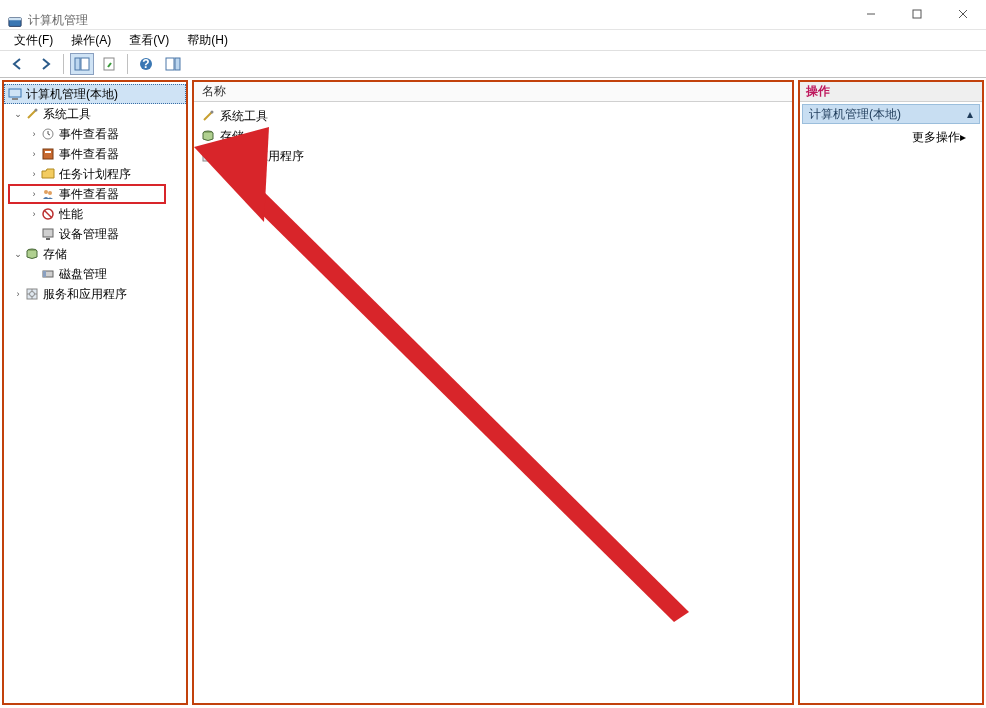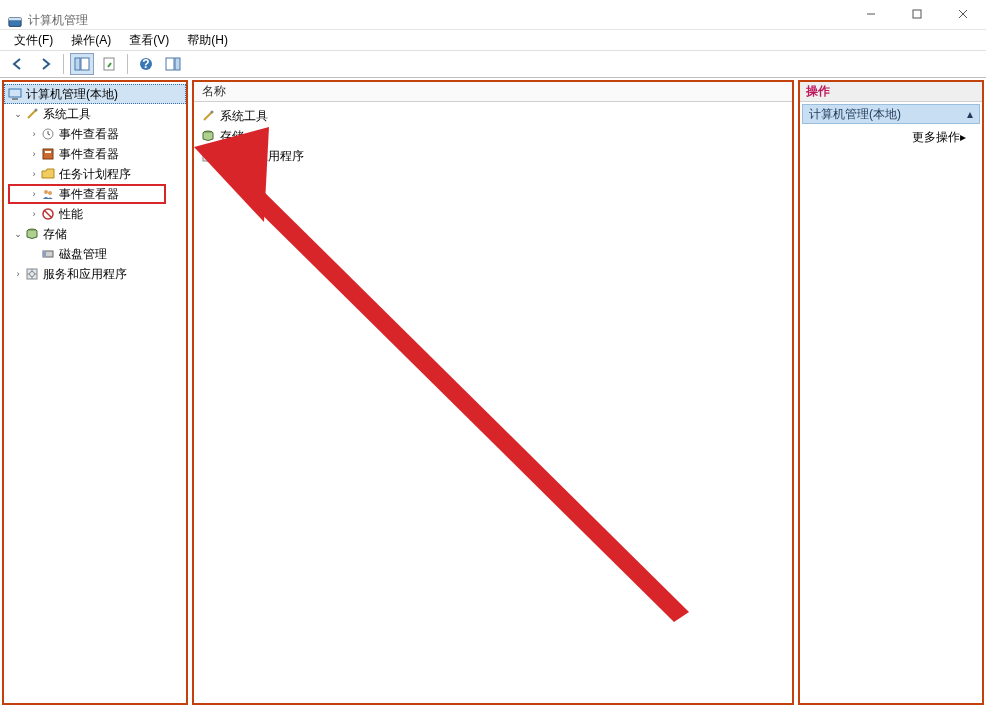--- a/index.html
+++ b/index.html
@@ -204,20 +204,29 @@
         <span class="twist">›</span>
         <span class="ticon">
             <svg width="14" height="14" viewBox="0 0 14 14">
               <circle cx="7" cy="7" r="5" fill="none" stroke="#bb3030" stroke-width="1.5"></circle>
               <line x1="3" y1="3" x2="11" y2="11" stroke="#bb3030" stroke-width="1.5"></line>
             </svg>
           </span>
         <span class="tlabel">性能</span>
       </div>
 
+      <div class="trow" style="padding-left:36px;">
+        <span class="ticon">
+            <svg width="14" height="14" viewBox="0 0 14 14">
+              <rect x="2" y="2" width="10" height="8" fill="#d0d0d0" stroke="#666"></rect>
+              <rect x="5" y="11" width="4" height="2" fill="#666"></rect>
+            </svg>
+          </span>
+        <span class="tlabel">设备管理器</span>
+      </div>
 
       <div class="trow" style="padding-left:8px;">
         <span class="twist">⌄</span>
         <span class="ticon">
             <svg width="14" height="14" viewBox="0 0 14 14">
               <ellipse cx="7" cy="4" rx="5" ry="2" fill="#8aab6a" stroke="#4a6a3a"></ellipse>
               <path d="M2 4 L2 10 Q7 13 12 10 L12 4" fill="#b0d090" stroke="#4a6a3a"></path>
             </svg>
           </span>
         <span class="tlabel">存储</span>

